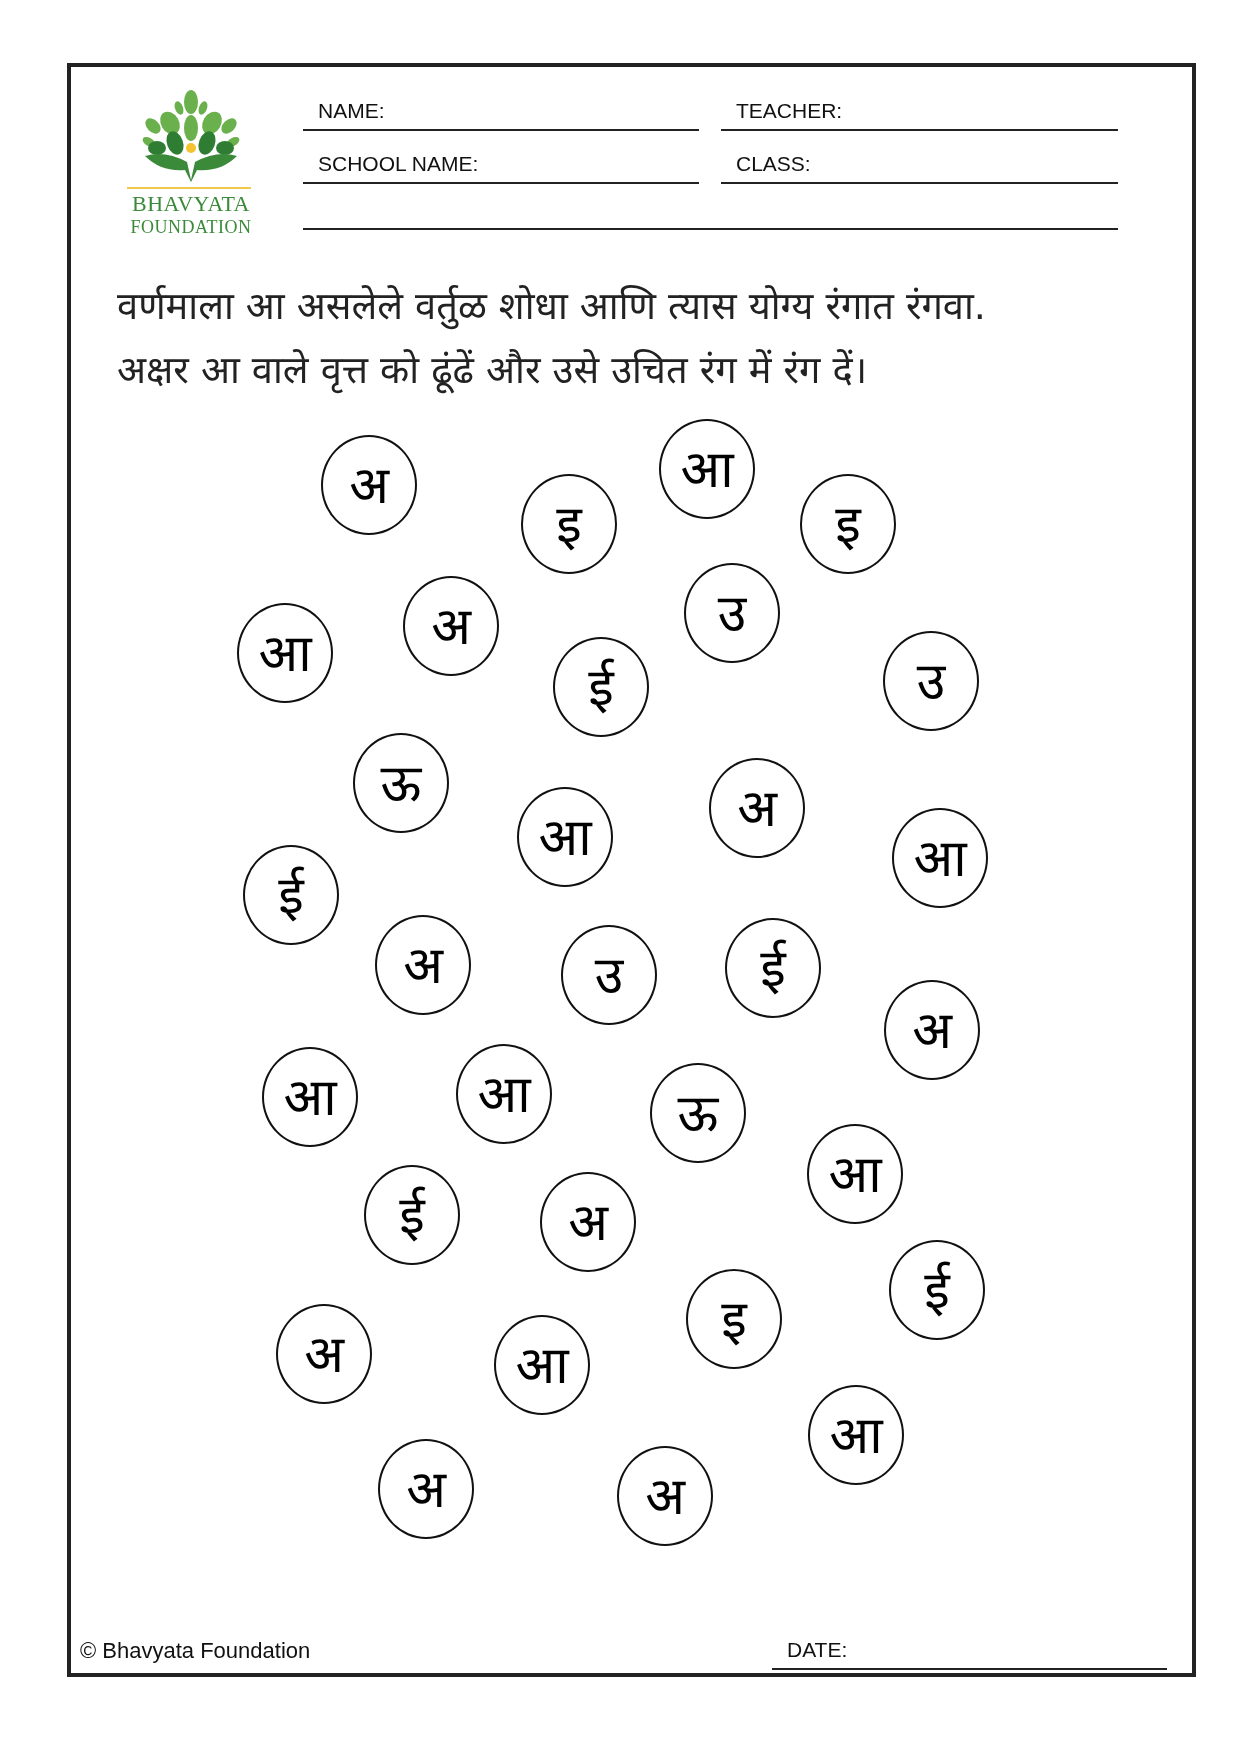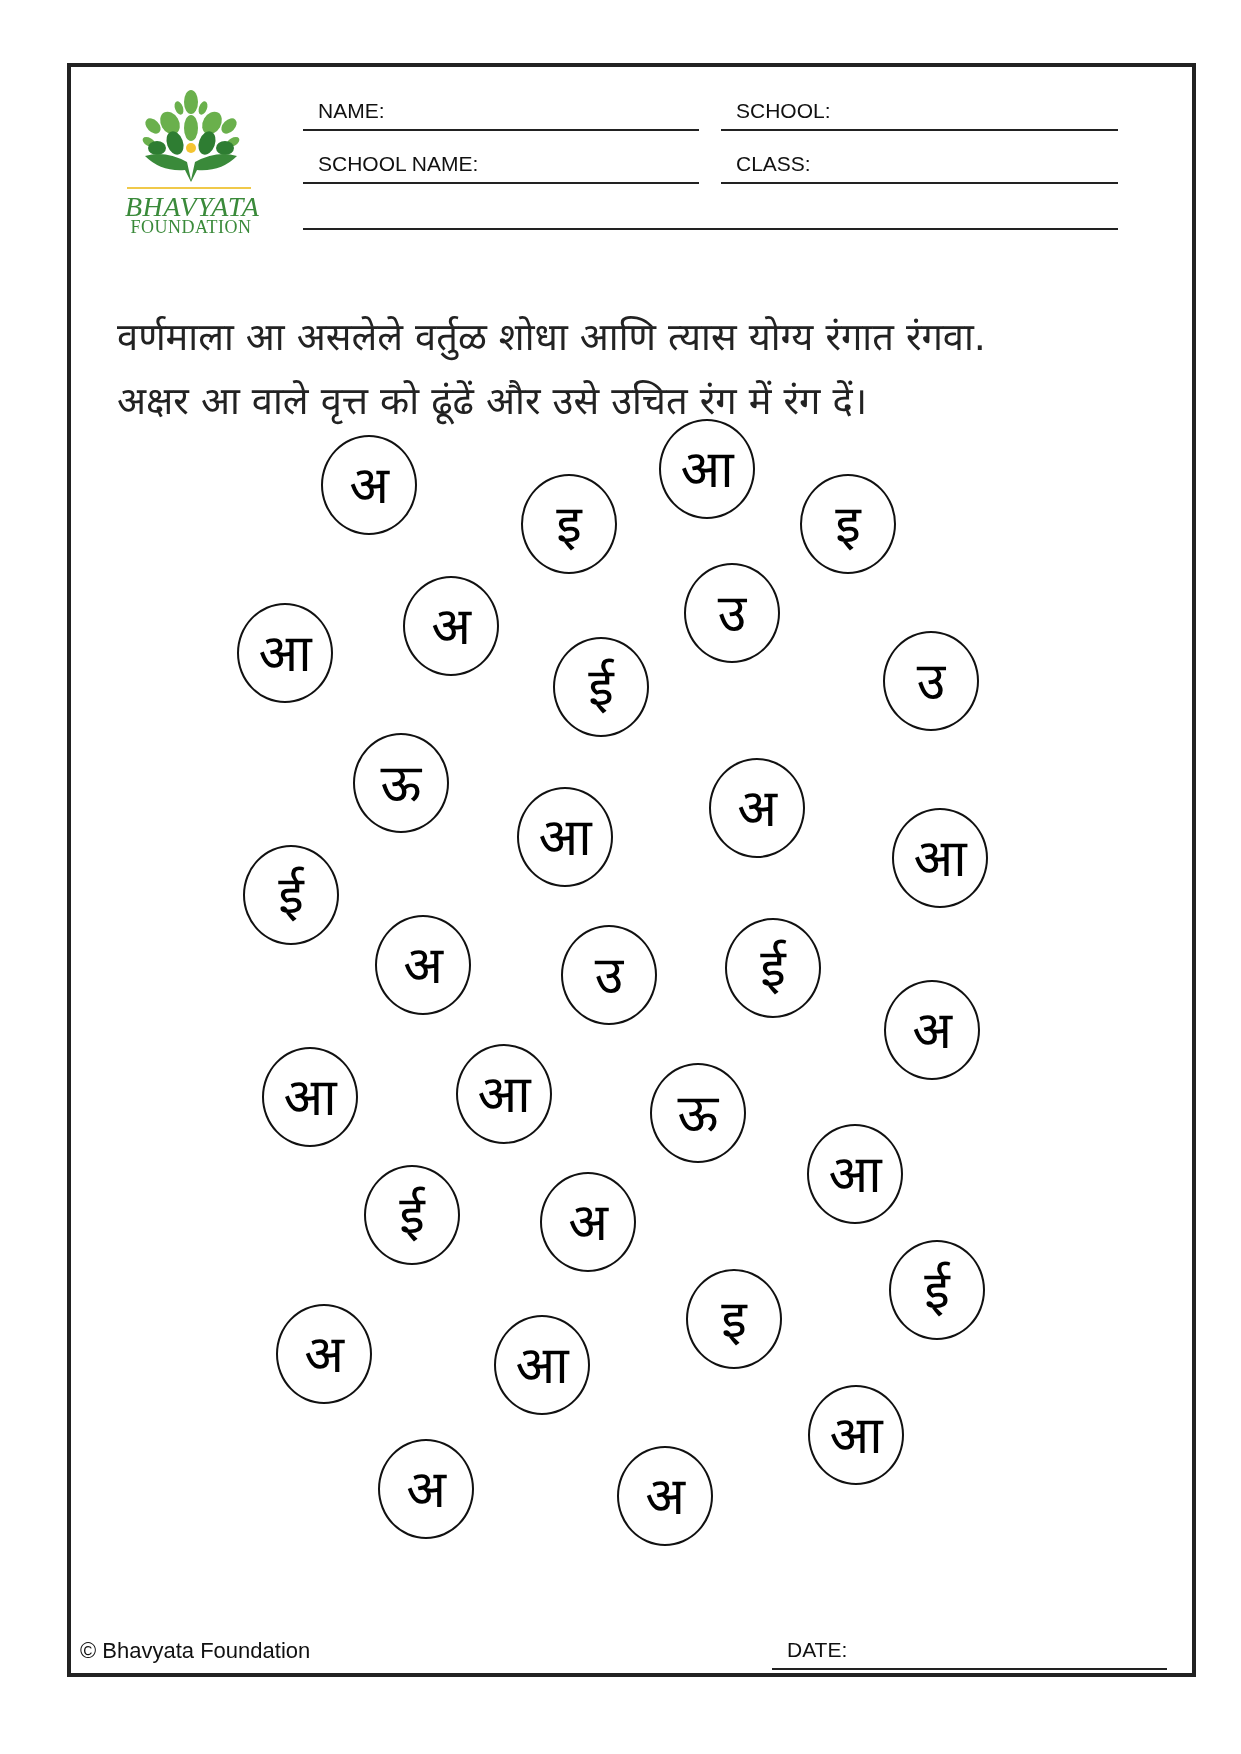--- a/index.html
+++ b/index.html
@@ -4,28 +4,28 @@
 <style>
   html, body { margin:0; padding:0; background:#ffffff; }
   body { width:1241px; height:1754px; position:relative; overflow:hidden;
          font-family:"Liberation Sans", sans-serif; color:#111; }
   .frame { position:absolute; left:67px; top:63px; width:1129px; height:1614px;
            border:4px solid #222; box-sizing:border-box; }
   .logo { position:absolute; left:125px; top:88px; width:132px; height:155px; }
   .logo svg { display:block; }
   .logo-name { position:absolute; left:0; width:132px; text-align:center;
                color:#3a8a3a; font-family:"Liberation Serif", serif; letter-spacing:0.5px; }
-  .logo-name.l1 { top:103px; font-size:28px;font-style:italic; }
+  .logo-name.l1 { top:103px; font-size:22px; }
   .logo-name.l2 { top:129px; font-size:18px;font-family:Liberation Serif, serif; }
   .logo-bar { position:absolute; left:2px; top:99px; width:124px; height:2px; background:#f0c94a; }
   .field { position:absolute; font-size:21px; color:#111; }
   .field .label { position:absolute; left:2px; bottom:8px; white-space:nowrap;margin-left:13px; }
   .field .line { position:absolute; left:0; right:0; bottom:0; height:2px; background:#222; }
   .instr { position:absolute; left:117px; font-size:38px; color:#222; white-space:nowrap;
-           font-family:"DejaVu Sans", sans-serif;margin-top:31px; }
+           font-family:"DejaVu Sans", sans-serif; }
   .circle { position:absolute; width:96px; height:100px; border:2px solid #111;
             border-radius:50%; box-sizing:border-box; display:flex;
             align-items:center; justify-content:center;
             font-family:"DejaVu Sans", sans-serif; font-size:52px; line-height:1; color:#000;
             cursor:pointer; }
   .footer-copy { position:absolute; left:80px; top:1638px; font-size:22px; color:#111;text-align:right; }
   .date { position:absolute; left:772px; top:1630px; width:395px; height:40px; }
 </style>
 </head>
 <body>
@@ -54,21 +54,21 @@
   <div class="logo-bar"></div>
   <div class="logo-name l1">BHAVYATA</div>
   <div class="logo-name l2">FOUNDATION</div>
 </div>
 
 <div class="field" style="left:303px; top:95px; width:396px; height:36px;">
   <span class="label">NAME:</span>
   <div class="line"></div>
 </div>
 <div class="field" style="left:721px; top:95px; width:397px; height:36px;">
-  <span class="label">SCHOOL:</span>
+  <span class="label">TEACHER:</span>
   <div class="line"></div>
 </div>
 <div class="field" style="left:303px; top:148px; width:396px; height:36px;text-align:right;">
   <span class="label">SCHOOL NAME:</span>
   <div class="line"></div>
 </div>
 <div class="field" style="left:721px; top:148px; width:397px; height:36px;">
   <span class="label">CLASS:</span>
   <div class="line"></div>
 </div>

